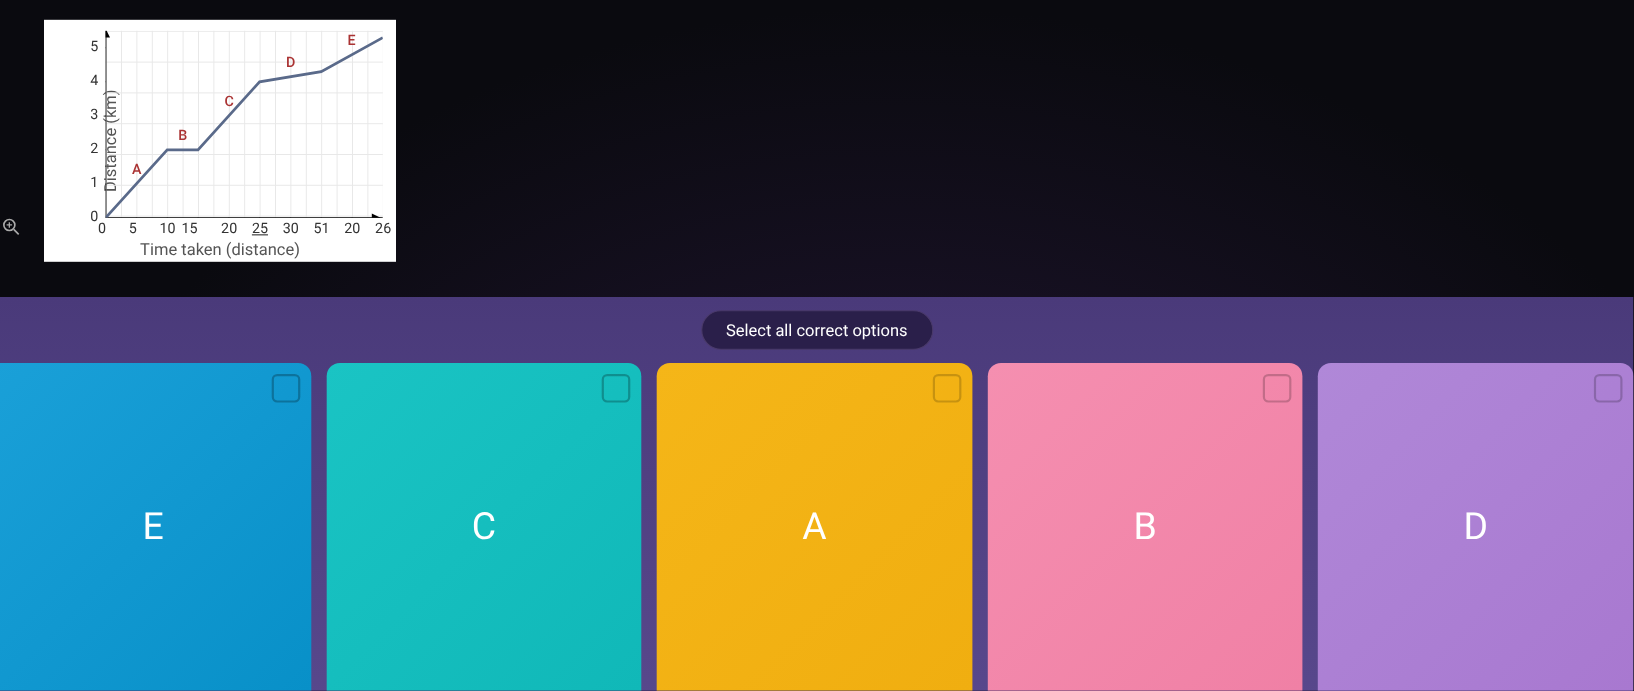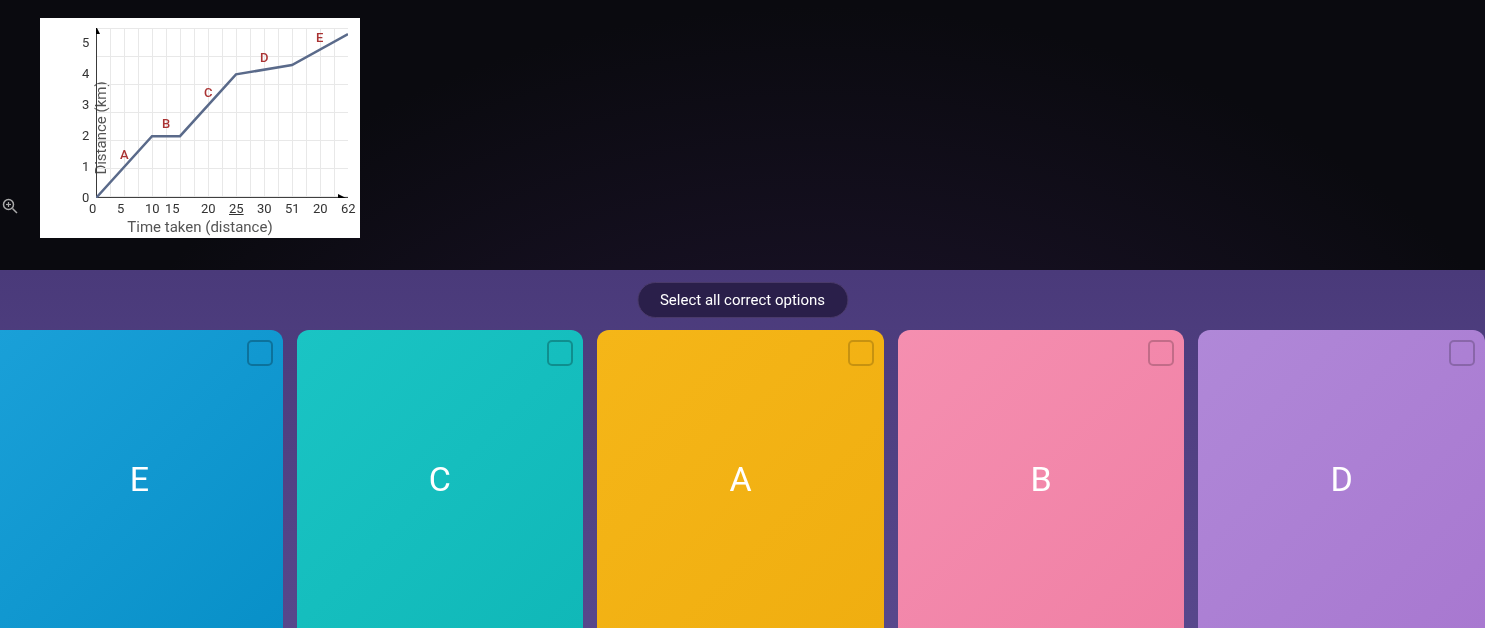--- a/index.html
+++ b/index.html
@@ -207,21 +207,21 @@
     <div id="ticks-x">
         <div class="tickX" style="left: 49px; top: 183px;">0</div>
         <div class="tickX" style="left: 77px; top: 183px;">5</div>
         <div class="tickX" style="left: 105px; top: 183px;">10</div>
         <div class="tickX" style="left: 125px; top: 183px;">15</div>
         <div class="tickX" style="left: 161px; top: 183px;">20</div>
         <div class="tickX" style="left: 189px; top: 183px; text-decoration: underline;">25</div>
         <div class="tickX" style="left: 217px; top: 183px;">30</div>
         <div class="tickX" style="left: 245px; top: 183px;">51</div>
         <div class="tickX" style="left: 273px; top: 183px;">20</div>
-        <div class="tickX" style="left: 301px; top: 183px;">62</div>
+        <div class="tickX" style="left: 301px; top: 183px;">26</div>
       </div>
     <div id="seg-labels">
         <div class="seg-label" style="left: 80px; top: 129.091px;">A</div>
         <div class="seg-label" style="left: 122px; top: 98.1818px;">B</div>
         <div class="seg-label" style="left: 164px; top: 67.2727px;">C</div>
         <div class="seg-label" style="left: 220px; top: 31.7273px;">D</div>
         <div class="seg-label" style="left: 276px; top: 11.6364px;">E</div>
       </div>
   </div>
 

